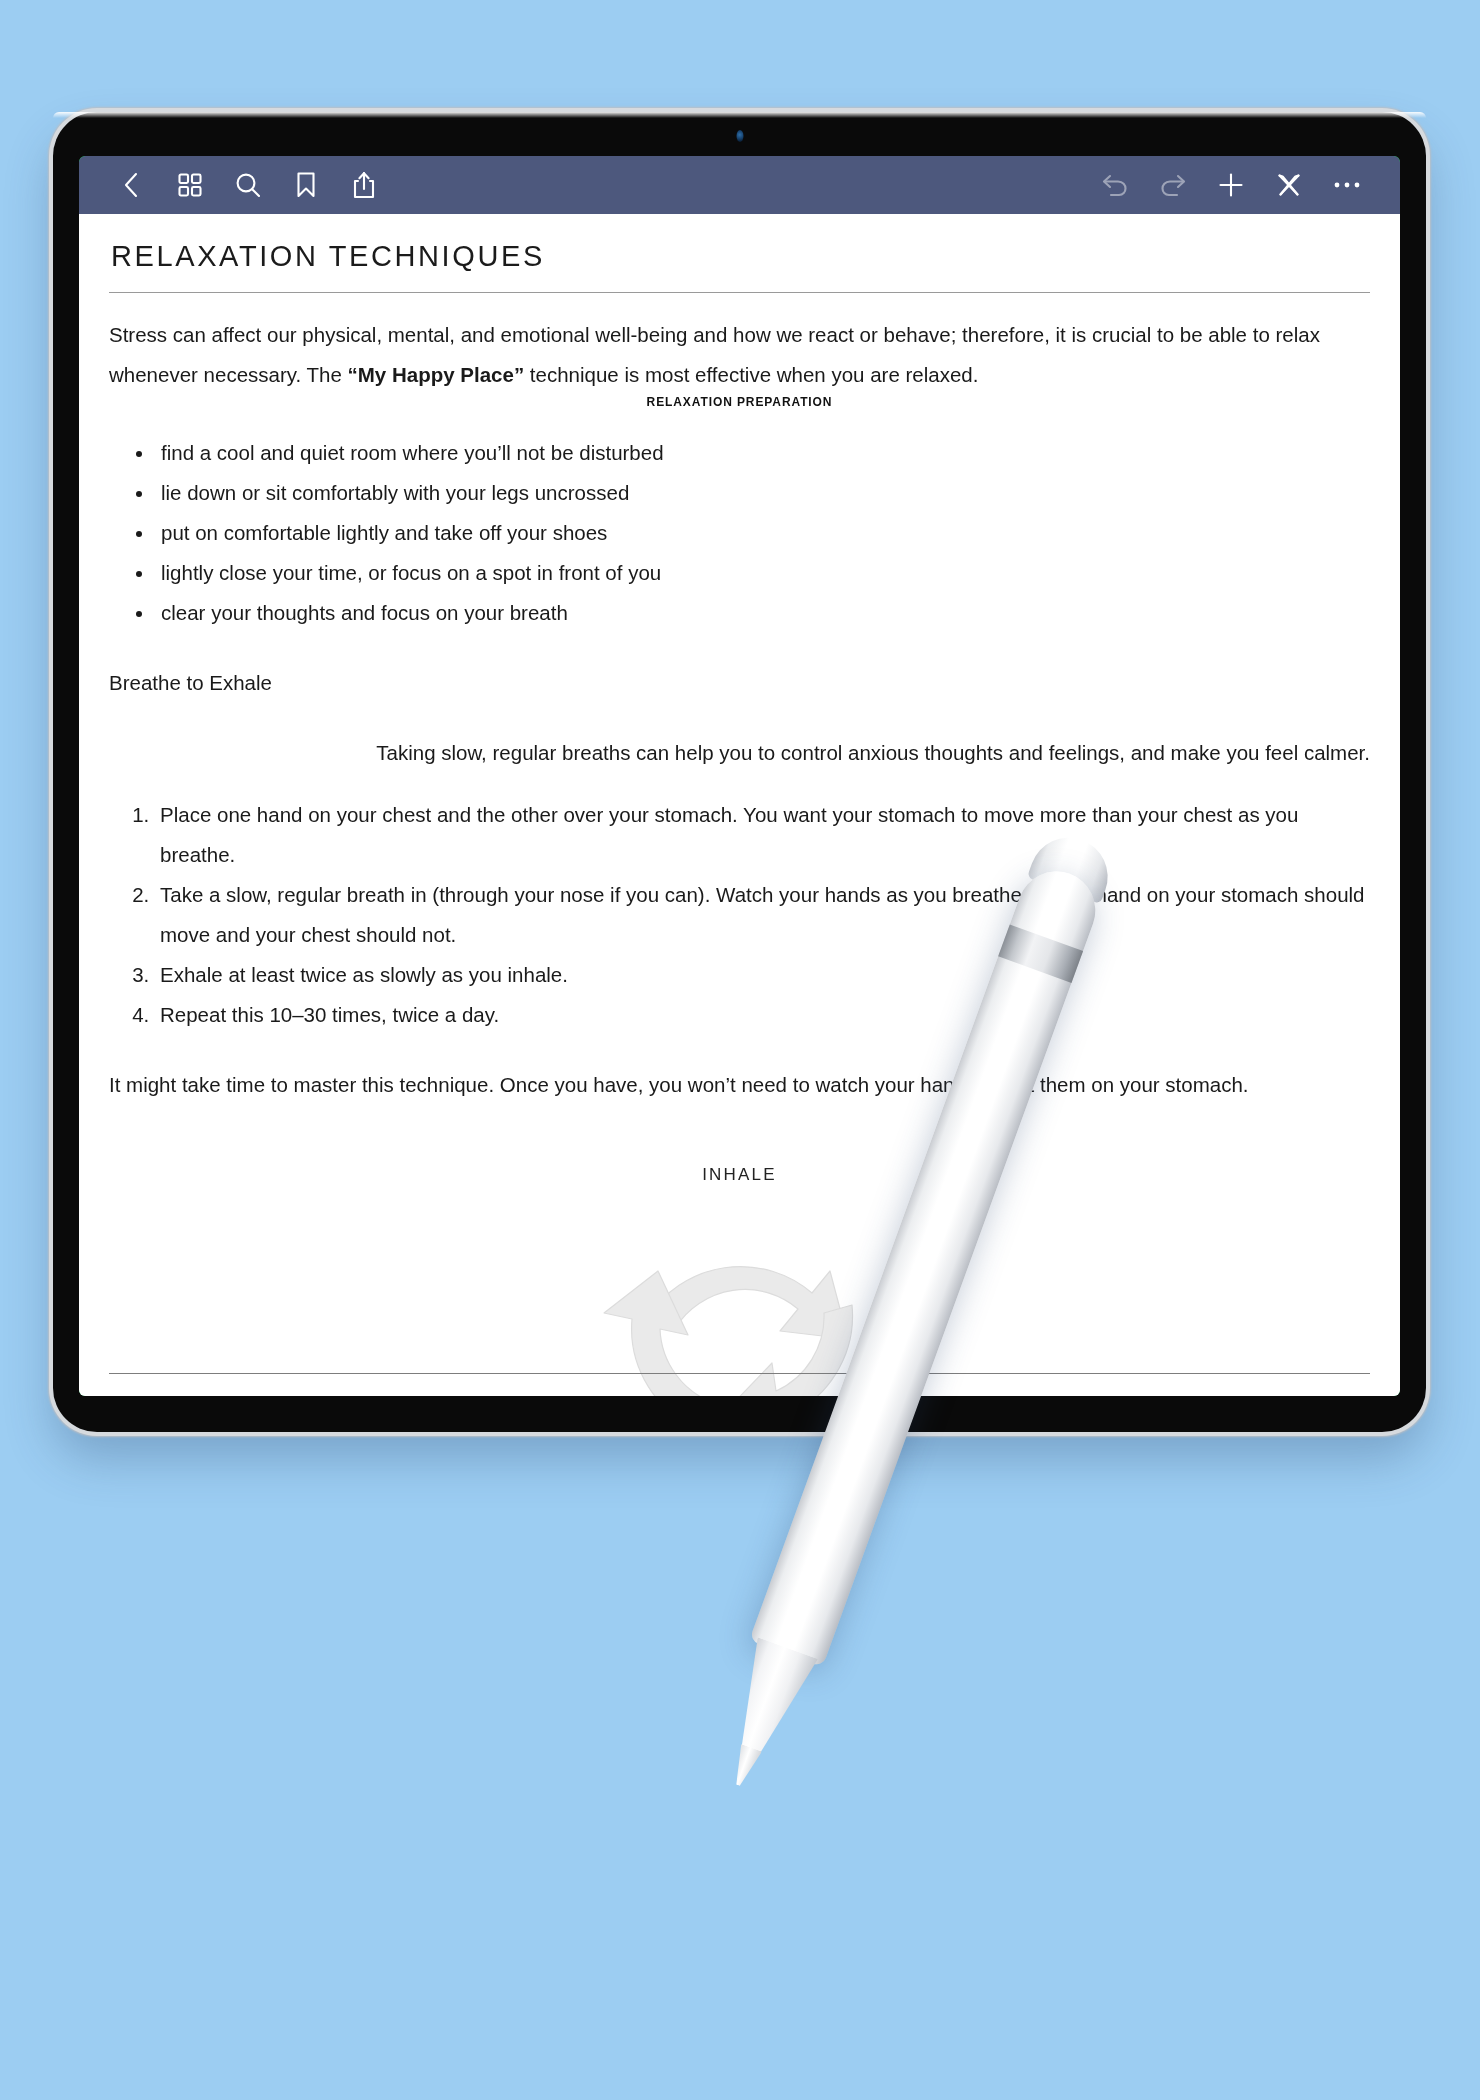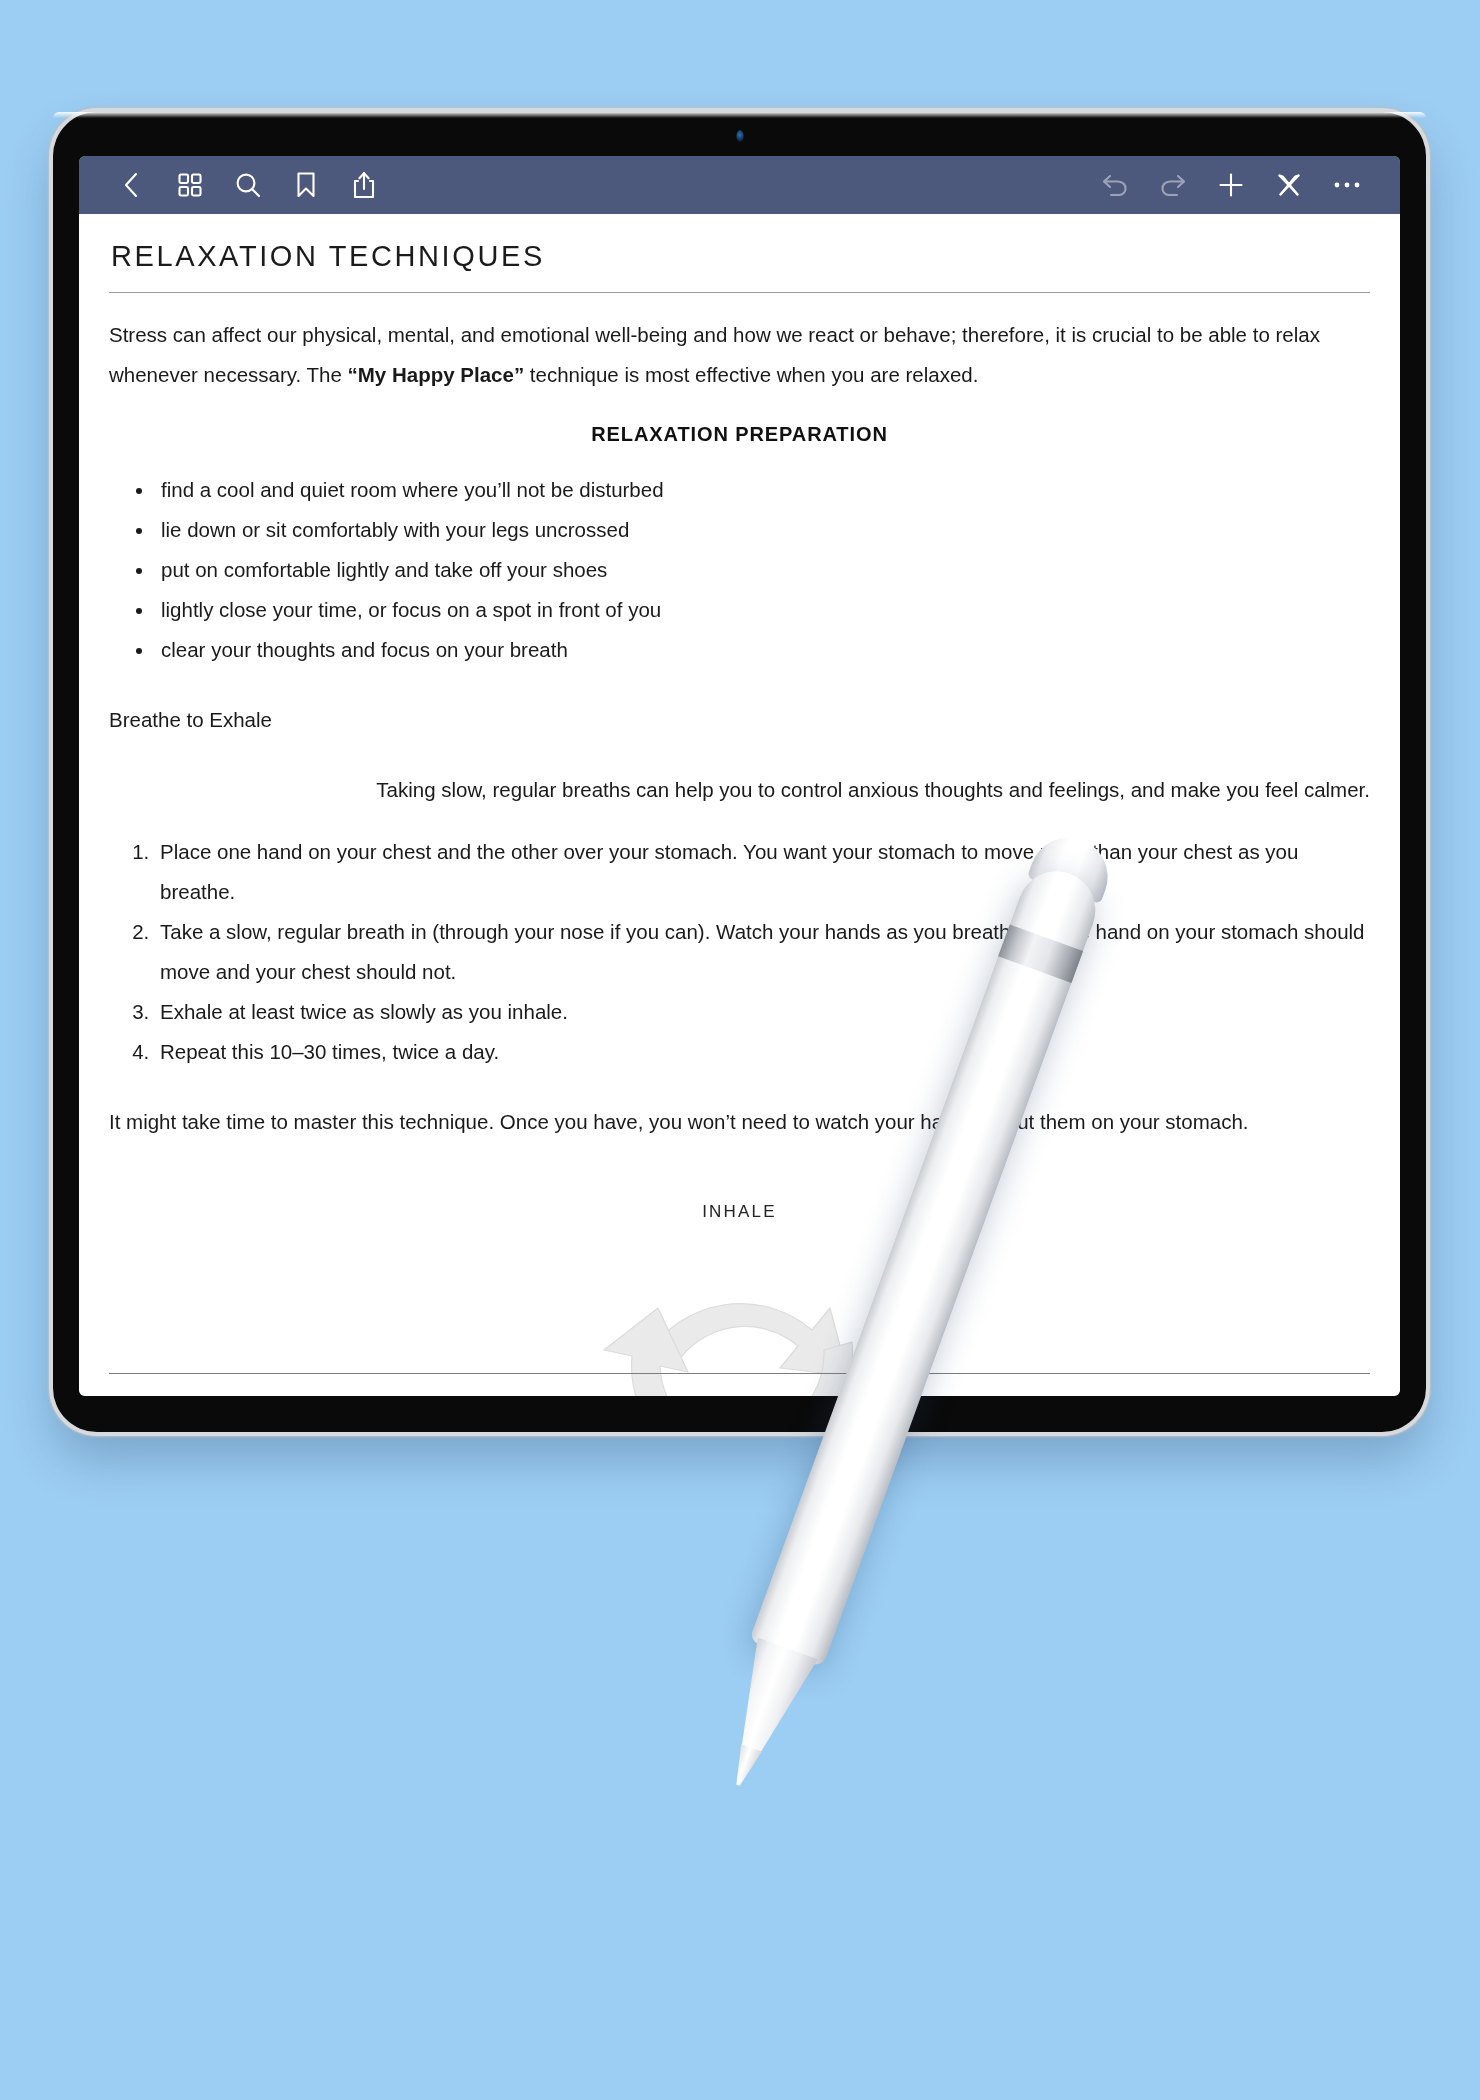--- a/index.html
+++ b/index.html
@@ -102,25 +102,24 @@
     line-height: 40px;
     color: #1a1a1a;
     font-weight: 400;
   }
 
   #intro { margin-top: 22px; }
   #intro b { font-weight: 700; }
 
   #prep-heading {
     text-align: center;
-    font-size: 20px;
+    font-size: 12px;
     font-weight: 700;
     letter-spacing: .9px;
     color: #111;
-    margin-top: 28px;
   }
 
   ul#prep-list {
     margin: 24px 0 0 0;
     padding-left: 46px;
     list-style: disc;
   }
   ul#prep-list li {
     font-size: 20.5px;
     line-height: 40px;

